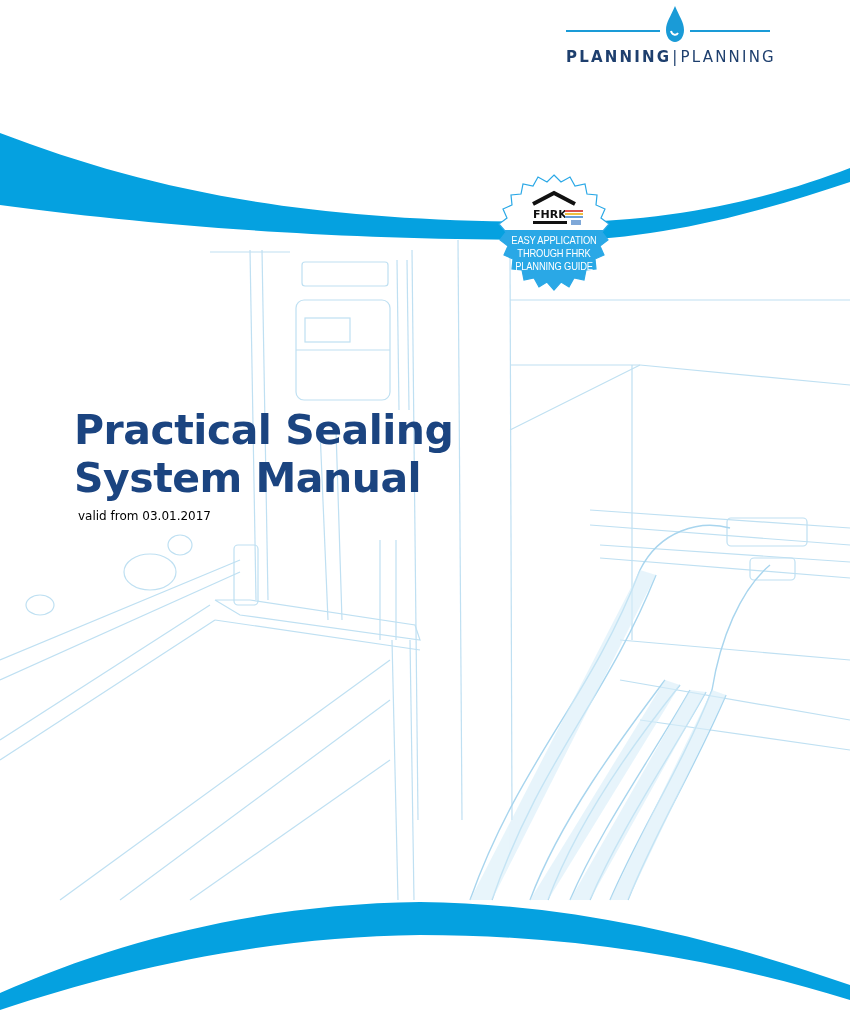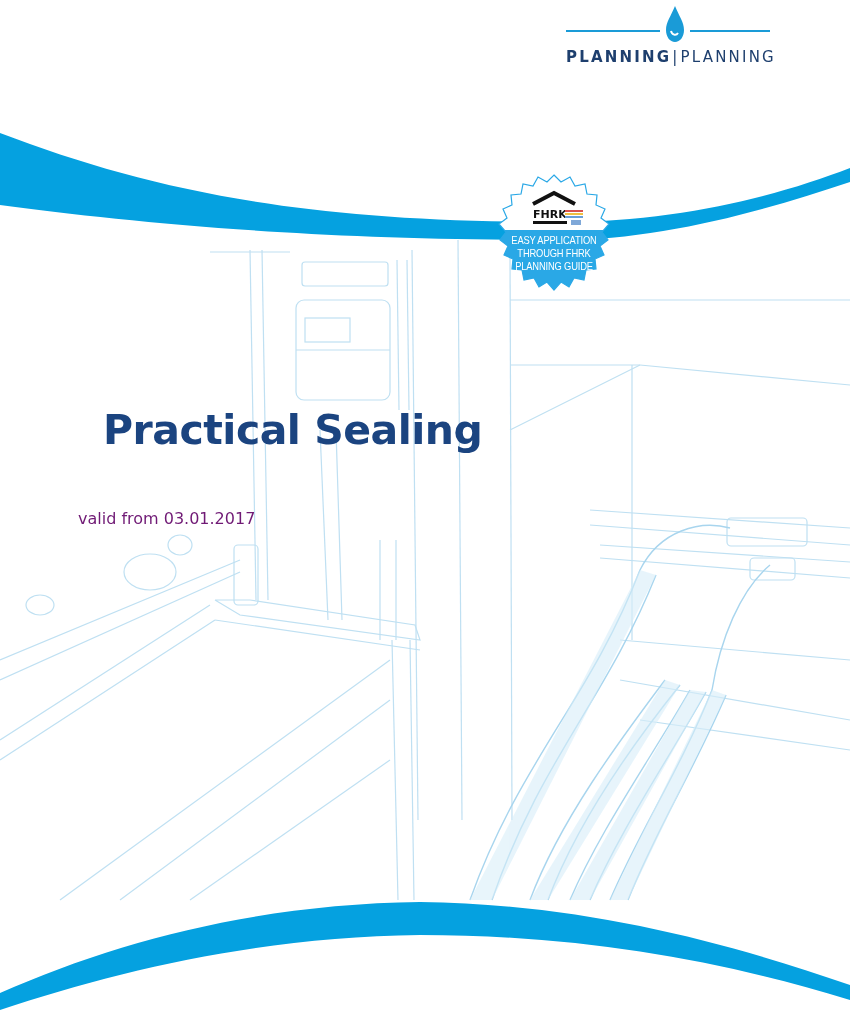--- a/index.html
+++ b/index.html
@@ -13,22 +13,22 @@
   .logo-text { position:absolute; left:6px; top:44px; font-family:"DejaVu Sans", sans-serif; font-size:15px; letter-spacing:2.2px; color:#1e3f6e; white-space:nowrap; }
   .logo-text .strong { font-weight:bold; }
   .logo-text .sep { font-weight:normal; color:#1e3f6e; padding:0 1px; }
   .logo-text .light { font-weight:normal; }
   .waves { position:absolute; left:0; top:0; width:850px; height:1024px; }
   .badge { position:absolute; left:489px; top:172px; width:130px; height:130px; }
   .badge-text { position:absolute; left:0; top:62px; width:130px; text-align:center; color:#ffffff; font-family:"Liberation Sans", sans-serif; font-size:11px; line-height:13px; letter-spacing:-0.2px; transform:scaleX(0.85); }
   .badge-text div { white-space:nowrap; }
   .fhrk-logo { position:absolute; left:38px; top:18px; width:60px; height:38px; }
   .title { position:absolute; left:74px; top:406px; font-family:"DejaVu Sans", sans-serif; font-weight:bold; font-size:41px; line-height:48px; color:#1b4480; letter-spacing:-0.5px; }
-  .title div { white-space:nowrap;margin-left:29px; }
-  .subtitle { position:absolute; left:78px; top:509px; font-family:"DejaVu Sans", sans-serif; font-size:16px; color:#701a75; }
+  .title div { white-space:nowrap; }
+  .subtitle { position:absolute; left:78px; top:509px; font-family:"DejaVu Sans", sans-serif; font-size:12px; color:#000000; }
 </style>
 </head>
 <body>
 
 <svg class="bg-illustration" viewBox="0 0 850 1024" xmlns="http://www.w3.org/2000/svg">
   <g fill="none" stroke="#bfe0f2" stroke-width="1.2">
 
     <line x1="458" y1="240" x2="462" y2="820"></line>
     <line x1="412" y1="250" x2="418" y2="820"></line>
     <line x1="510" y1="250" x2="512" y2="820"></line>
@@ -140,14 +140,15 @@
   </svg>
   <div class="badge-text">
     <div>EASY APPLICATION</div>
     <div>THROUGH FHRK</div>
     <div>PLANNING GUIDE</div>
   </div>
 </div>
 
 <div class="title">
   <div>Practical Sealing</div>
+  <div>System Manual</div>
 </div>
 <div class="subtitle">valid from 03.01.2017</div>
 
 </body></html>

